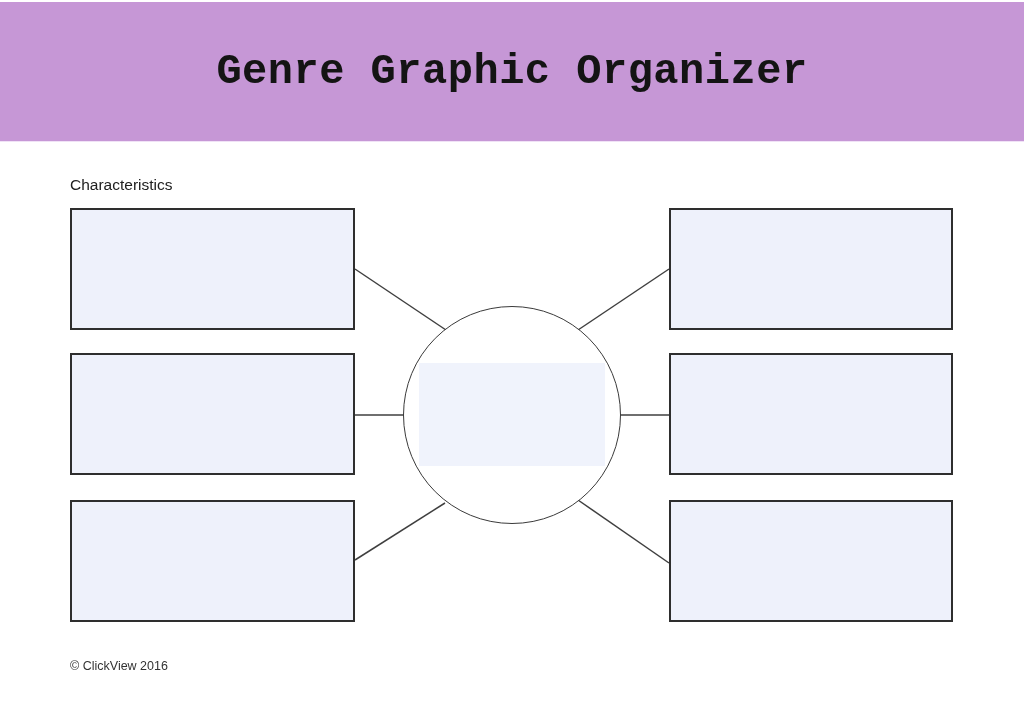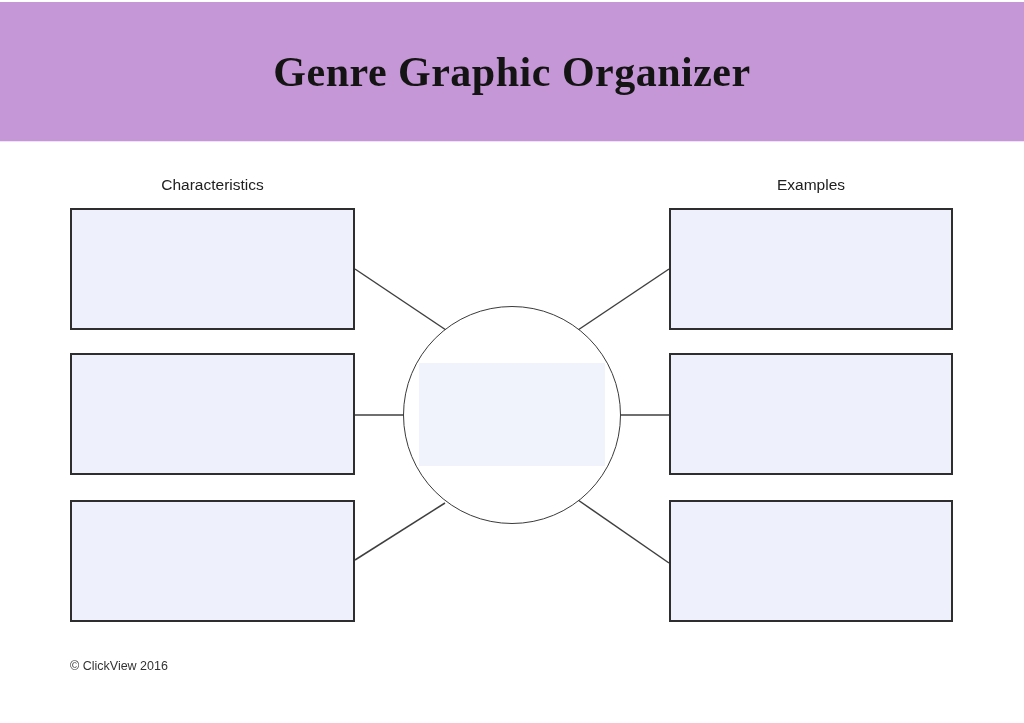--- a/index.html
+++ b/index.html
@@ -22,30 +22,29 @@
     display: flex;
     align-items: center;
     justify-content: center;
   }
   .title {
     margin: 0;
     font-size: 42px;
     font-weight: 800;
     letter-spacing: 0.5px;
     color: #141414;
-    font-family: Liberation Serif, serif;
+    font-family: Liberation Mono, monospace;
   }
 
   
   .col-label {
     position: absolute;
     top: 176px;
     font-size: 15.5px;
     color: #202020;
-    text-align: center;
   }
   .col-label.left  { left: 70px;  width: 285px; }
   .col-label.right { left: 669px; width: 284px; }
 
   
   .connectors {
     position: absolute;
     left: 0; top: 0;
   }
   .connectors line {
@@ -96,21 +95,20 @@
 <body>
 
 <div class="page">
 
   <div class="header">
     <h1 class="title">Genre Graphic Organizer</h1>
   </div>
 
   <div class="col-label left">Characteristics</div>
 
-  <div class="col-label right">Examples</div>
 
   <svg class="connectors" width="1024" height="723" viewBox="0 0 1024 723" aria-hidden="true">
     <line x1="355" y1="269" x2="446" y2="330"></line>
     <line x1="355" y1="415" x2="406" y2="415"></line>
     <line x1="355" y1="560" x2="445" y2="503"></line>
     <line x1="669" y1="269" x2="578" y2="330"></line>
     <line x1="669" y1="415" x2="619" y2="415"></line>
     <line x1="669" y1="563" x2="578" y2="500"></line>
   </svg>
 

